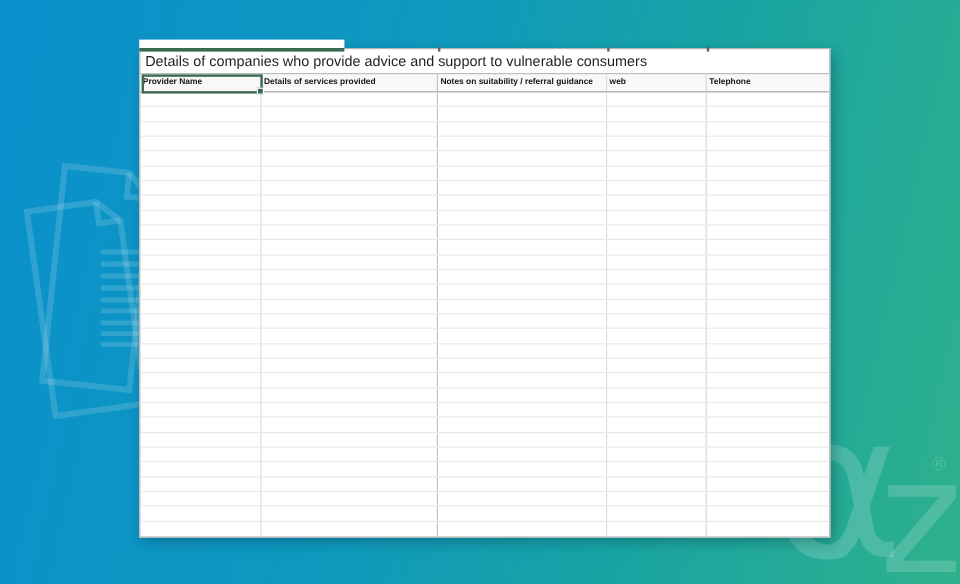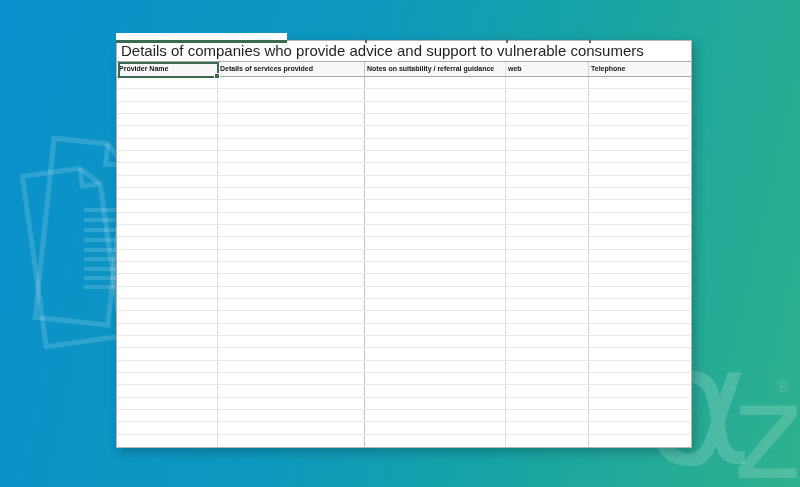--- a/index.html
+++ b/index.html
@@ -21,21 +21,21 @@
   }
   .strip{
     position:absolute;left:116px;top:33px;width:171px;height:7px;
     background:#fff;border-bottom:3px solid var(--selection_green,#3c6a51);
     box-sizing:content-box;z-index:3;
   }
   .tick{position:absolute;top:39px;width:2px;height:4px;background:#5a6a63;z-index:3;}
 
   .title-row{
     height:21px;line-height:20px;border-bottom:1px solid #ababab;
-    padding-left:4px;font-size:15px;color:#1f1f1f;white-space:nowrap;overflow:hidden;
+    padding-left:4px;font-size:12px;color:#1f1f1f;white-space:nowrap;overflow:hidden;
     box-sizing:border-box;
   }
   .header-row{
     display:flex;height:15px;border-bottom:1px solid #a5a5a5;background:#f8f8f8;
     font-weight:bold;font-size:7px;color:#141414;box-sizing:border-box;
   }
   .header-row .cell{line-height:13px;}
   .cell{
     box-sizing:border-box;border-right:1px solid #dedede;
     padding:0 2px;overflow:hidden;white-space:nowrap;height:100%;

